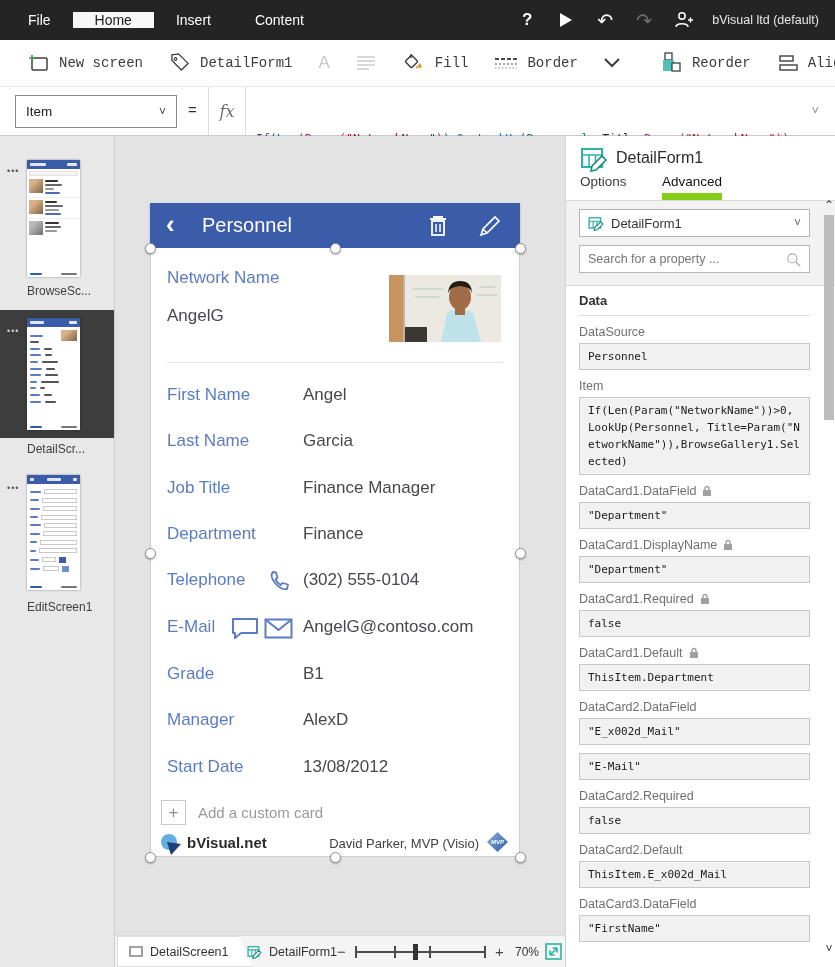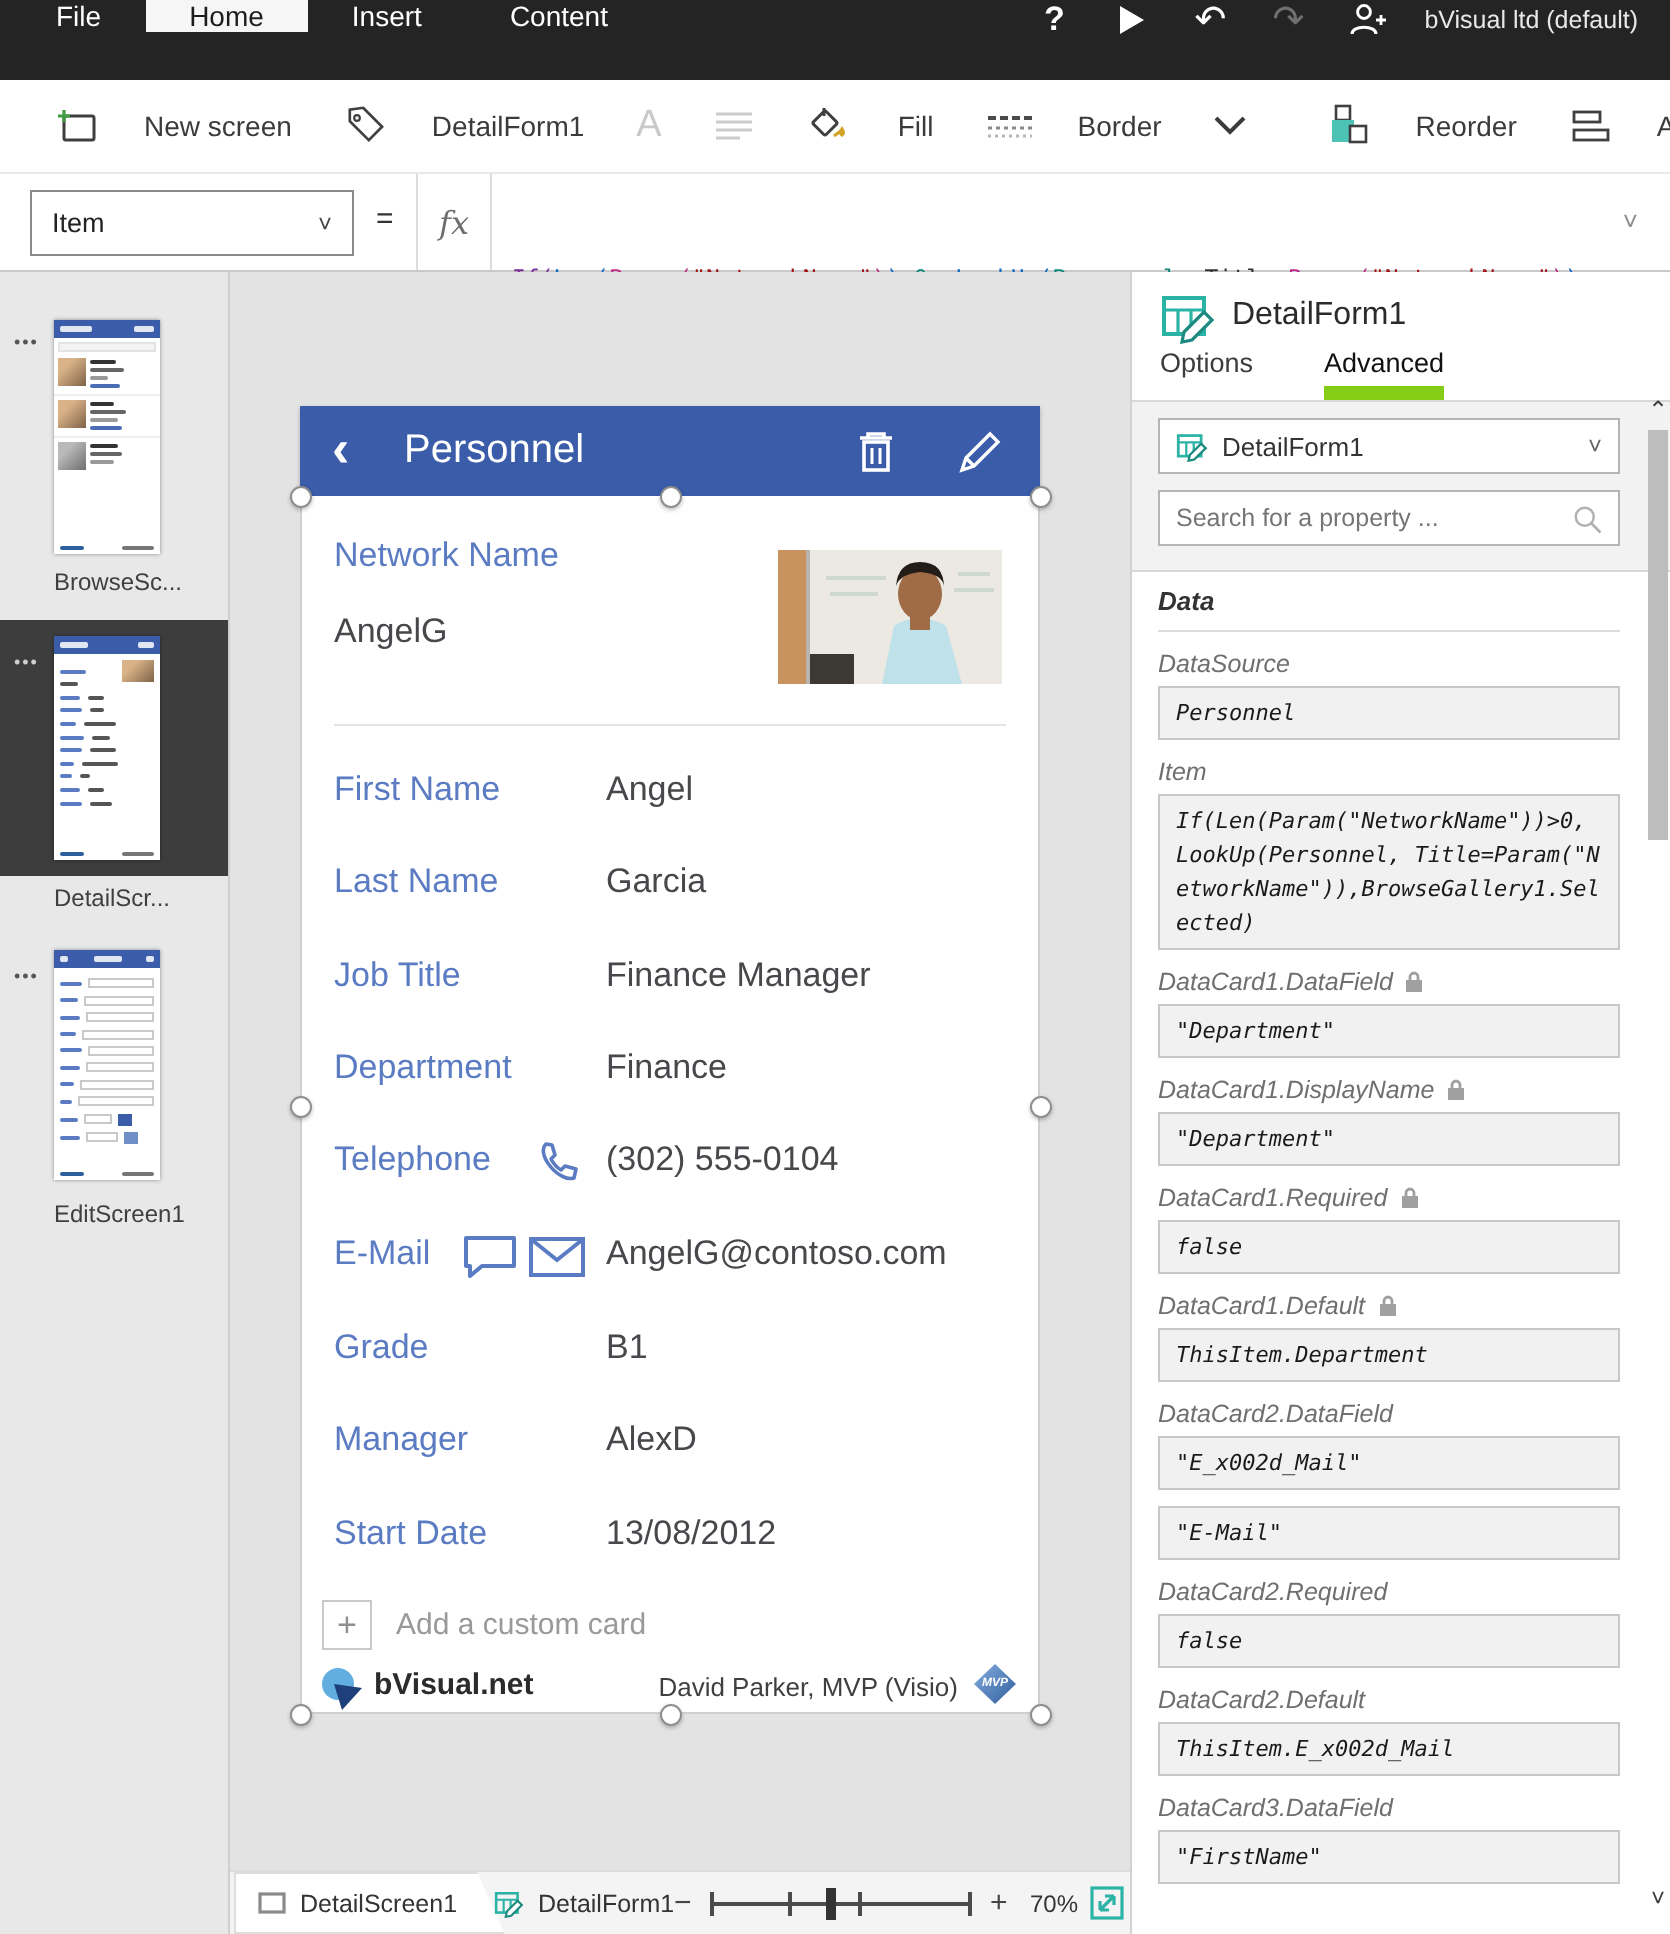--- a/index.html
+++ b/index.html
@@ -1,33 +1,33 @@
 <!DOCTYPE html>
 <html><head>
 <meta charset="utf-8">
 <style>
   * { margin:0; padding:0; box-sizing:border-box; }
   body { font-family:"Liberation Sans", sans-serif; background:#fff; }
   #root { position:relative; width:835px; height:967px; overflow:hidden; background:#e3e3e3; }
 
   
-  #topbar { position:absolute; top:0; left:0; width:835px; height:40px; background:#242424; display:flex; align-items:flex-start; color:#fff; font-size:14px; }
+  #topbar { position:absolute; top:0; left:0; width:835px; height:40px; background:#242424; display:flex; align-items:center; color:#fff; font-size:14px; }
   .tb-tab { padding:0 22px; display:flex; align-items:center; cursor:pointer; }
   .tb-tab:first-child { margin-left:6px; }
   .tb-tab.active { background:#f6f6f6; color:#1d1d1d; }
   .tb-right { margin-left:auto; display:flex; align-items:center; gap:19px; padding-right:16px; }
   .tb-ico { display:flex; align-items:center; justify-content:center; width:20px; height:20px; color:#fff; }
   .tb-ico.dim { color:#6f6f6f; }
   .tb-help { font-size:17px; font-weight:bold; }
   .tb-glyph { font-size:19px; line-height:1; }
   .tb-account { font-size:12.5px; color:#e8e8e8; }
 
   
   #toolbar { position:absolute; top:40px; left:0; width:835px; height:47px; background:#fff; display:flex; align-items:center; font-size:14px; color:#3b3b3b; border-bottom:1px solid #e9e9e9; }
-  .tool { display:flex; align-items:center; gap:22px; margin:0 13px; cursor:pointer; white-space:nowrap; }
+  .tool { display:flex; align-items:center; gap:9px; margin:0 13px; cursor:pointer; white-space:nowrap;font-family:Liberation Mono, monospace; }
   .tool.disabled { color:#c6c6c6; }
   .tool svg { flex:none; }
 
   
   #formulabar { position:absolute; top:87px; left:0; width:835px; height:49px; background:#fff; border-bottom:1px solid #c9c9c9; }
   .fb-select { position:absolute; left:15px; top:8px; width:162px; height:33px; border:1px solid #8a8a8a; background:#fff; display:flex; align-items:center; padding:0 10px; font-size:13.5px; color:#222; cursor:pointer; }
   .fb-select .sel-chev { margin-left:auto; color:#444; font-size:12px; }
   .fb-eq { position:absolute; left:188px; top:14px; font-size:15px; color:#333; }
   .fb-fx { position:absolute; left:208px; top:0; width:38px; height:48px; border-left:1px solid #dcdcdc; border-right:1px solid #dcdcdc; display:flex; align-items:center; justify-content:center; font-family:"DejaVu Serif", serif; font-style:italic; font-size:16px; color:#6e6e6e; }
   .fb-code { position:absolute; left:256px; top:7px; font-family:"DejaVu Sans Mono", monospace; font-size:11.5px; line-height:18px; white-space:pre; color:#333; }
@@ -85,21 +85,21 @@
   
   #rightpanel { position:absolute; left:565px; top:136px; width:270px; height:831px; background:#fff; border-left:1px solid #d2d2d2; font-size:13px; }
   .rp-title { position:absolute; left:50px; top:13px; font-size:16px; color:#2b2b2b; }
   .rp-tab { position:absolute; top:38px; height:26px; font-size:13.5px; color:#3c3c3c; cursor:pointer; }
   .rp-tab.active { color:#111; border-bottom:7px solid #84cc16; padding-bottom:4px; }
   .rp-div { position:absolute; left:0; width:100%; height:1px; background:#d8d8d8; }
   .rp-gray { position:absolute; left:0; top:65px; width:100%; height:84px; background:#f2f2f2; }
   .rp-box { position:absolute; left:13px; width:231px; height:28px; background:#fff; border:1px solid #b5b5b5; display:flex; align-items:center; padding:0 8px; gap:7px; }
   .rp-box .sel-chev { margin-left:auto; color:#666; font-size:12px; }
   .rp-search input { border:none; outline:none; flex:1; font-size:12.5px; color:#555; font-family:"Liberation Sans",sans-serif; background:transparent; }
-  .props { position:absolute; left:13px; top:152px; width:231px;font-style:italic; }
+  .props { position:absolute; left:13px; top:152px; width:231px; }
   .sec-title { font-size:13px; font-weight:bold; color:#333; padding:5px 0 7px; border-bottom:1px solid #dcdcdc; }
   .prop { margin-top:8px; }
   .prop-name { font-size:12.5px; color:#6f6f6f; height:15px; display:flex; align-items:center; gap:6px; }
   .prop-value { margin-top:4px; min-height:24px; background:#f1f1f1; border:1px solid #c8c8c8; font-family:"DejaVu Sans Mono", monospace; font-size:11px; color:#1a1a1a; padding:4px 8px; line-height:17px; white-space:pre-wrap; word-break:break-all; cursor:text; }
   .rp-scroll-thumb { position:absolute; left:258px; top:79px; width:10px; height:205px; background:#bdbdbd; }
   .rp-caret { position:absolute; left:256px; width:14px; text-align:center; color:#3c3c3c; font-size:12px; }
 
   
   #bottombar { position:absolute; left:115px; top:935px; width:450px; height:32px; background:#f4f4f4; border-top:1px solid #dcdcdc; font-size:12.5px; color:#333; }
   .bb-tab1 { position:absolute; left:2px; top:0; height:31px; background:#fff; display:flex; align-items:center; gap:7px; padding:0 24px 0 12px; clip-path:polygon(0 0, calc(100% - 14px) 0, 100% 100%, 0 100%); box-shadow:inset 0 0 0 1px #ddd; cursor:pointer; }

